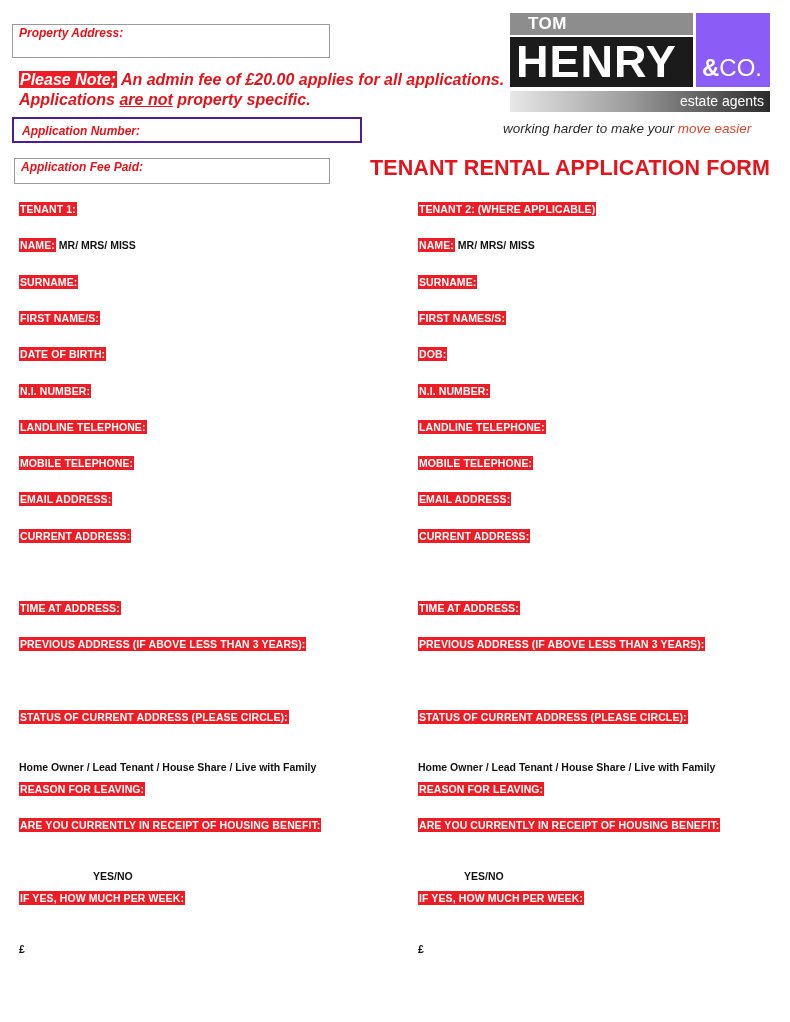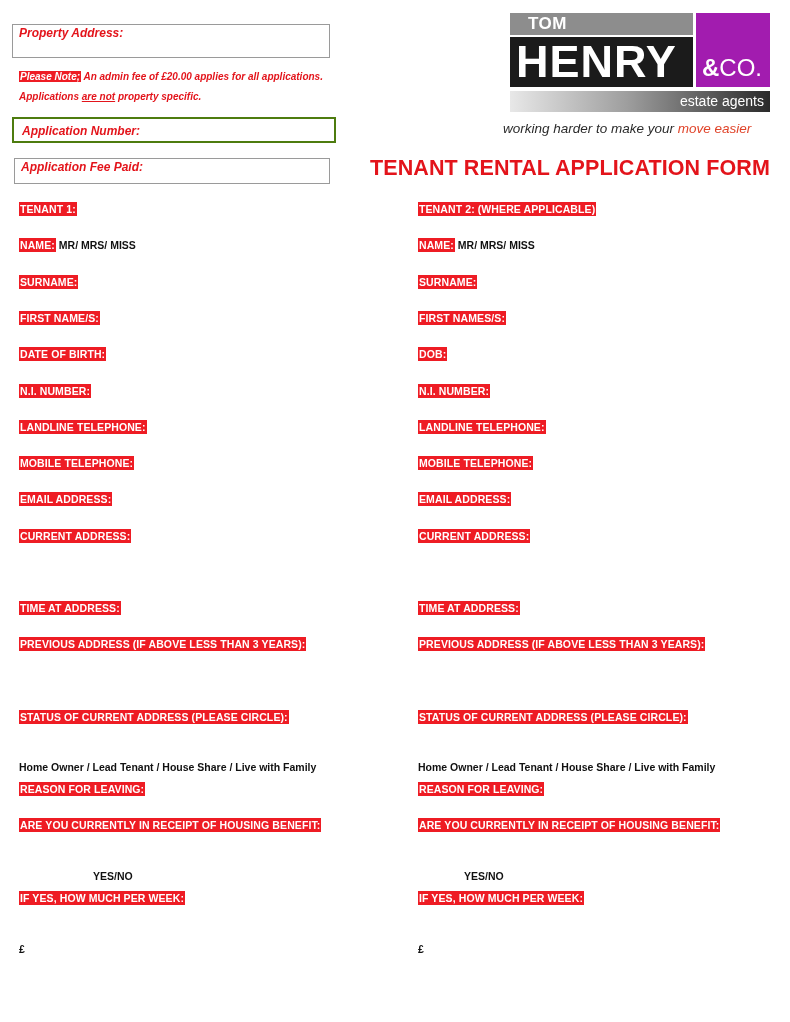--- a/index.html
+++ b/index.html
@@ -3,38 +3,38 @@
 <meta charset="utf-8">
 <style>
   * { box-sizing: border-box; margin: 0; padding: 0; }
   html, body { width: 790px; height: 1022px; background: #ffffff; overflow: hidden; }
   body { position: relative; font-family: "Liberation Sans", "DejaVu Sans", sans-serif; color: #111; }
 
   .box { position: absolute; border: 1px solid #9a9a9a; background: #fff; }
   .box-label { position: absolute; left: 6px; top: 1px; font-size: 12px; font-weight: bold; font-style: italic; color: #e3141b; }
 
   #property-box { left: 12px; top: 24px; width: 318px; height: 34px; }
-  #appnum-box { left: 12px; top: 117px; width: 324px; height: 26px; border: 2px solid #4d7c0f; }
+  #appnum-box { left: 12px; top: 117px; width: 350px; height: 26px; border: 2px solid #4c1d95; }
   #appnum-box .box-label { top: 5px; left: 8px; }
   #fee-box { left: 14px; top: 158px; width: 316px; height: 26px; }
   #fee-box .box-label { top: 1px; left: 6px; }
 
-  .note { position: absolute; left: 19px; font-size: 10px; font-weight: bold; font-style: italic; color: #e3141b; white-space: nowrap; }
+  .note { position: absolute; left: 19px; font-size: 16px; font-weight: bold; font-style: italic; color: #e3141b; white-space: nowrap; }
   #note-line1 { top: 71px; }
   #note-line2 { top: 91px; }
   .note-hl { background: #ee1c24; color: #fff; padding: 0 1px; }
   .note-u { text-decoration: underline; }
 
   
   #logo { position: absolute; left: 503px; top: 13px; width: 260px; height: 100px; margin-left: 7px; }
   #logo-tom { position: absolute; left: 0; top: 0; width: 183px; height: 22px; background: #8d8d8d; }
   #logo-tom span { position: absolute; left: 18px; top: 1px; color: #fff; font-weight: bold; font-size: 17px; letter-spacing: 0.5px; }
   #logo-henry { position: absolute; left: 0; top: 24px; width: 183px; height: 50px; background: #1b1b1b; }
   #logo-henry span { position: absolute; left: 6px; top: 1px; color: #fff; font-weight: bold; font-size: 45px; letter-spacing: 1px; line-height: 48px; }
-  #logo-co { position: absolute; left: 186px; top: 0; width: 74px; height: 74px; background: #a21caf; }
+  #logo-co { position: absolute; left: 186px; top: 0; width: 74px; height: 74px; background: #8b5cf6; }
   #logo-co span { position: absolute; left: 6px; top: 42px; color: #fff; font-size: 24px; font-weight: normal; line-height: 26px; }
   #logo-co span b { font-weight: bold; }
   #logo-estate { position: absolute; left: 0; top: 78px; width: 260px; height: 21px; background: linear-gradient(to right, #e8e8e8 0%, #9e9e9e 45%, #2a2a2a 100%); }
   #logo-estate span { position: absolute; right: 6px; top: 2px; color: #fff; font-size: 14px; }
   #tagline { position: absolute; left: 503px; top: 121px; font-size: 13.5px; font-style: italic; color: #2b2b2b; white-space: nowrap; }
   #tagline .accent { color: #e0442a; }
 
   #form-title { position: absolute; left: 370px; top: 156px; font-size: 21.5px; font-weight: bold; color: #e3141b; white-space: nowrap; letter-spacing: 0.1px; }
 
   .col { position: absolute; top: 0; }

